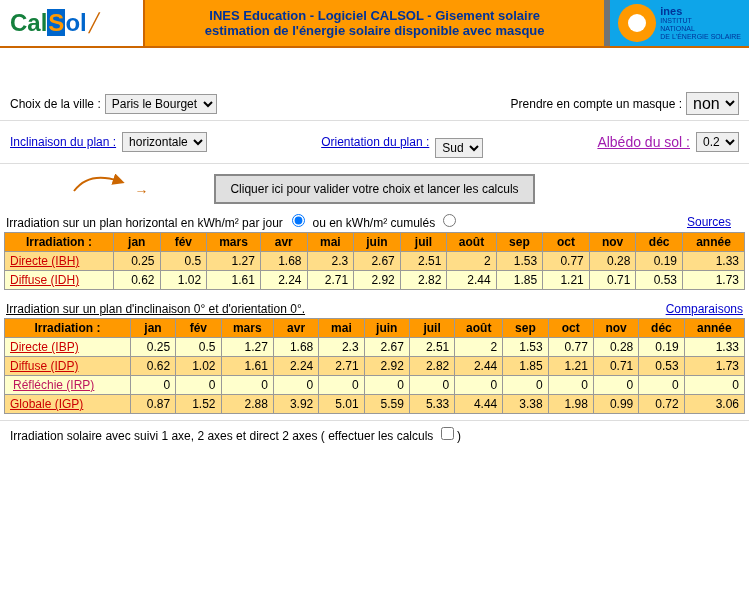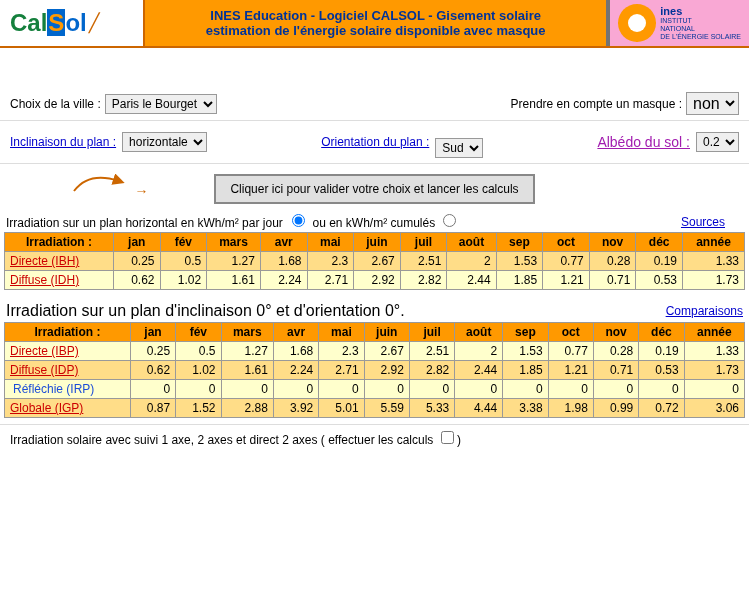--- a/index.html
+++ b/index.html
@@ -18,21 +18,21 @@
   <div style="display:flex; align-items:center; padding:4px 10px; border-right: 2px solid #cc6600; min-width:145px; background:#fff;">
     <span style="font-size:24px; font-weight:bold;">
       <span style="color:#15803d;">Cal</span><span style="color:#ff9900; background:#0066cc; padding:0 1px;">S</span><span style="color:#0066cc;">ol</span>
     </span>
     <span style="color:#cc6600; font-size:18px; margin-left:2px;">╱</span>
   </div>
   <div style="flex:1; background:#ff9900; display:flex; align-items:center; justify-content:center; flex-direction:column; padding:6px;">
     <p style="color:#003399; font-weight:bold; font-size:13px;">INES Education - Logiciel CALSOL - Gisement solaire</p>
     <p style="color:#003399; font-weight:bold; font-size:13px;">estimation de l'énergie solaire disponible avec masque</p>
   </div>
-  <div style="padding:4px 8px; display:flex; align-items:center; background:#f9a8d4; border-left: 4px solid #737373; min-width:90px;">
+  <div style="padding:4px 8px; display:flex; align-items:center; background:#0ea5e9; border-left: 6px solid #737373; min-width:90px;">
     <div style="position:relative; width:38px; height:38px; margin-right:4px;">
       <div style="width:38px; height:38px; border-radius:50%; background:#ff9900; display:flex; align-items:center; justify-content:center;">
         <div style="width:18px; height:18px; border-radius:50%; background:#fff;"></div>
       </div>
 
       <div style="position:absolute; top:0; left:50%; width:2px; height:5px; background:#ff9900; transform:translateX(-50%);"></div>
       <div style="position:absolute; bottom:0; left:50%; width:2px; height:5px; background:#ff9900; transform:translateX(-50%);"></div>
       <div style="position:absolute; left:0; top:50%; width:5px; height:2px; background:#ff9900; transform:translateY(-50%);"></div>
       <div style="position:absolute; right:0; top:50%; width:5px; height:2px; background:#ff9900; transform:translateY(-50%);"></div>
     </div>
@@ -83,21 +83,21 @@
           <marker id="arrow" markerWidth="6" markerHeight="6" refX="3" refY="3" orient="auto">
             <path d="M0,0 L6,3 L0,6 Z" fill="#cc6600"></path>
           </marker>
         </defs>
       </svg>
     </span>
     <button style="background:#e0e0e0; border:2px solid #888; padding:6px 14px; font-size:12px; cursor:pointer;">Cliquer ici pour valider votre choix et lancer les calculs</button>
   </span>
 </div>
 
-<div style="padding:4px 24px 2px 6px; display:flex; align-items:center; justify-content:space-between;">
+<div style="padding:4px 18px 2px 6px; display:flex; align-items:center; justify-content:space-between;">
   <span style="font-size:12px;">
     <span>Irradiation sur un plan horizontal en kWh/m² par jour</span>
     <span style="margin-left:6px;">
       <input type="radio" name="unit" checked="" style="">
     </span>
     <span style="margin-left:4px;">ou en kWh/m² cumulés</span>
     <span style="margin-left:4px;">
       <input type="radio" name="unit" style="">
     </span>
   </span>
@@ -153,21 +153,21 @@
           <td>1.21</td>
           <td>0.71</td>
           <td>0.53</td>
           <td>1.73</td>
     </tr>
   </tbody>
     </table>
 </div>
 
 <div style="padding:6px 6px 2px 6px; display:flex; align-items:center; justify-content:space-between;">
-  <span style="font-size:16px;">Irradiation sur un plan d'inclinaison 0° et d'orientation 0°.</span>
+  <span style="font-size:12px;text-decoration:underline;">Irradiation sur un plan d'inclinaison 0° et d'orientation 0°.</span>
   <a style="color:#0000cc; text-decoration:underline; cursor:pointer; font-size:12px;">Comparaisons</a>
 </div>
 
 <div style="padding:0 4px 6px 4px;">
   <table>
     <tbody>
         <tr class="header-row">
       <th>Irradiation :</th>
       <th>jan</th>
           <th>fév</th>
@@ -209,21 +209,21 @@
           <td>2.92</td>
           <td>2.82</td>
           <td>2.44</td>
           <td>1.85</td>
           <td>1.21</td>
           <td>0.71</td>
           <td>0.53</td>
           <td>1.73</td>
     </tr>
     <tr style="background:#ffffcc;">
-      <td style="color:#1d4ed8; cursor:pointer;padding-left:8px;">Réfléchie (IRP)</td>
+      <td style="color:#be185d; text-decoration:underline; cursor:pointer;padding-left:8px;">Réfléchie (IRP)</td>
       <td>0</td>
           <td>0</td>
           <td>0</td>
           <td>0</td>
           <td>0</td>
           <td>0</td>
           <td>0</td>
           <td>0</td>
           <td>0</td>
           <td>0</td>

